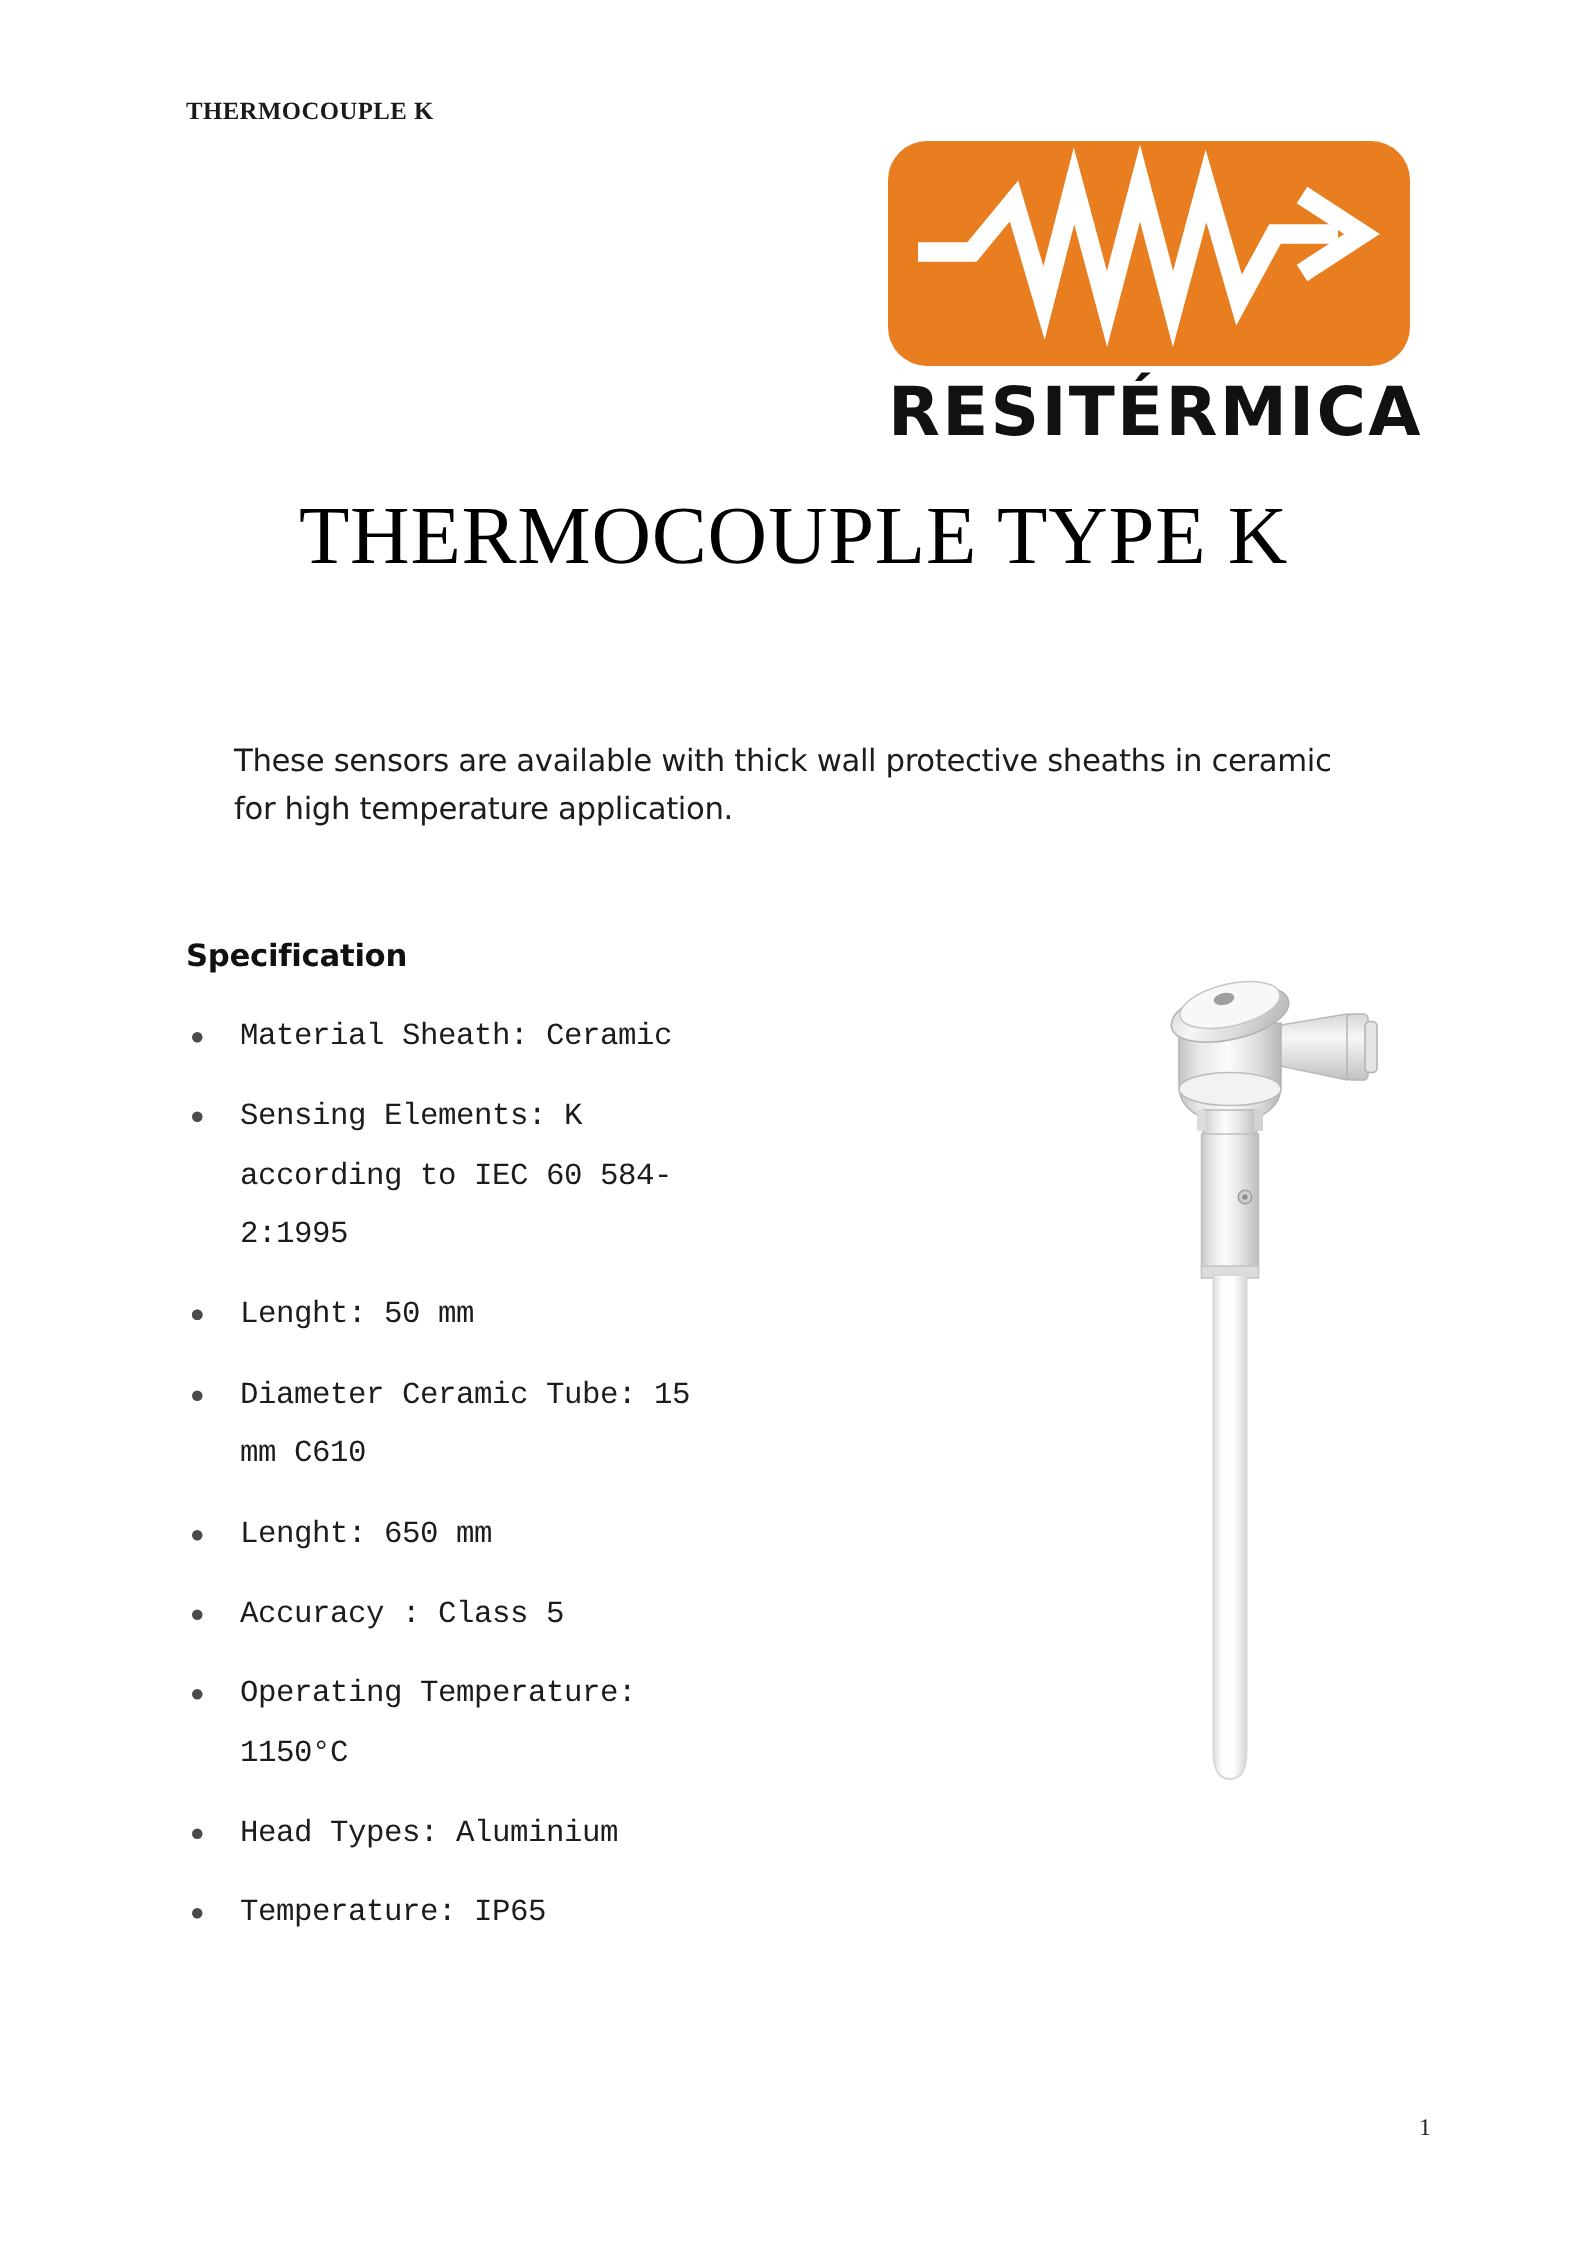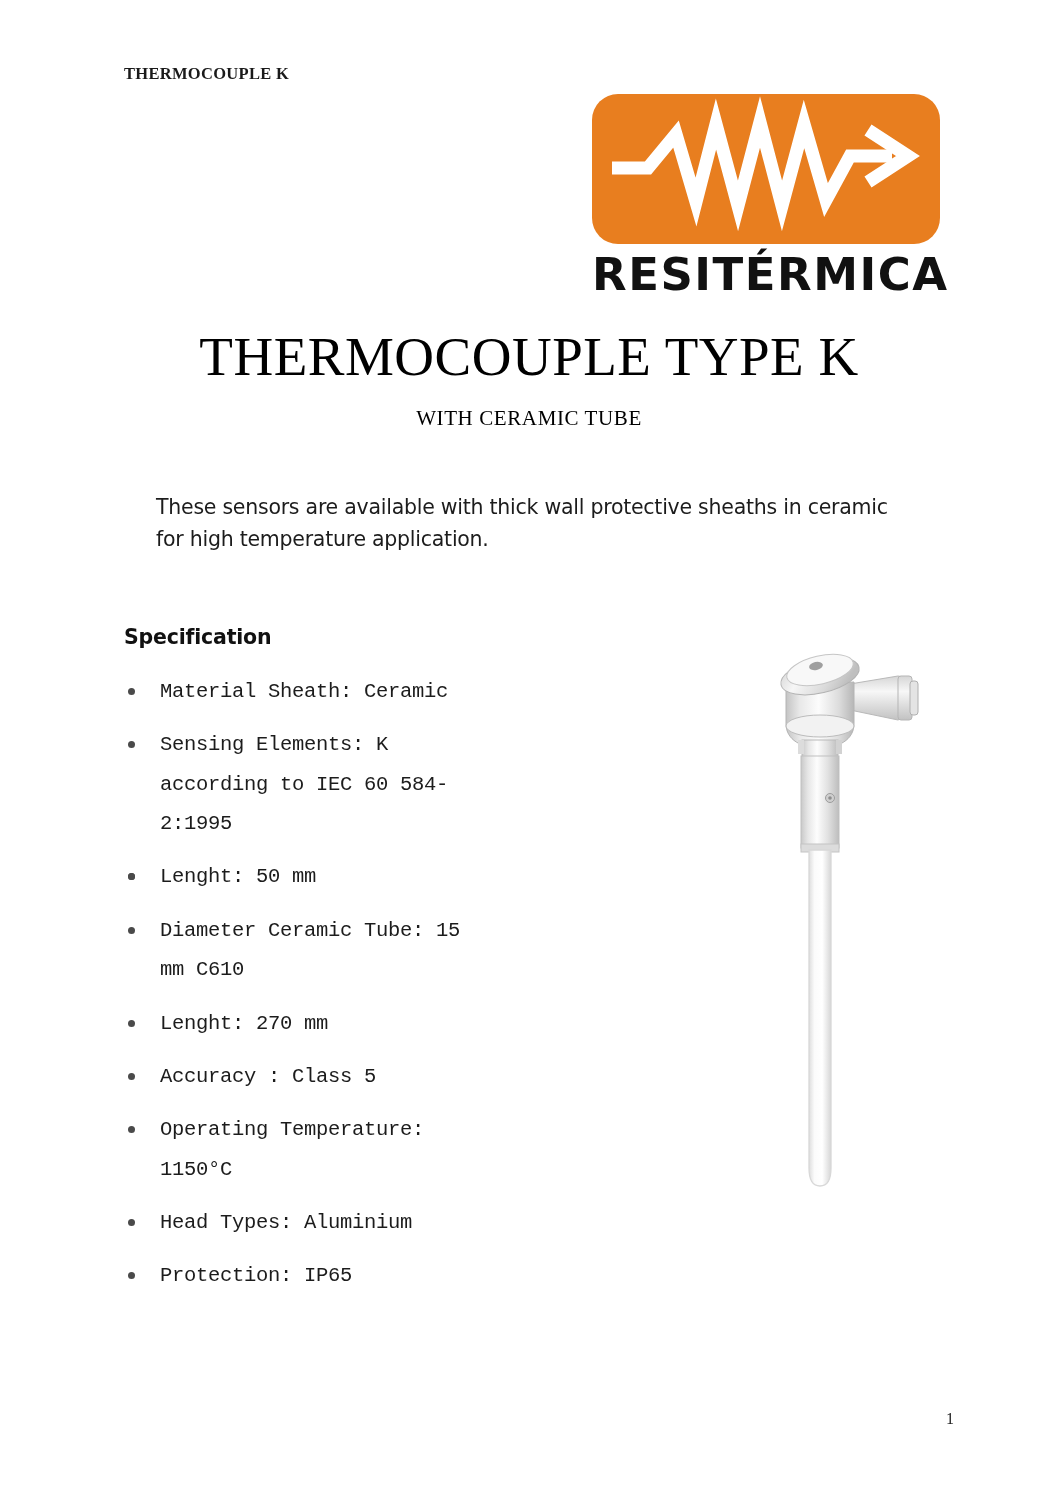--- a/index.html
+++ b/index.html
@@ -191,21 +191,20 @@
                  L 234 106
                  L 258 62
                  L 300 62" fill="none" stroke="#ffffff" stroke-width="13" stroke-linejoin="miter" stroke-linecap="butt"></path>
         <path d="M 276 36 L 316 62 L 276 88" fill="none" stroke="#ffffff" stroke-width="13" stroke-linejoin="miter" stroke-linecap="butt"></path>
       </svg>
     </div>
     <div class="logo-wordmark">RESITÉRMICA</div>
   </div>
 
   <div class="doc-title">THERMOCOUPLE TYPE K</div>
-  <div class="doc-subtitle">WITH CERAMIC TUBE</div>
 
   <div class="intro">These sensors are available with thick wall protective sheaths in ceramic for high temperature application.</div>
 
   <div class="spec-heading">Specification</div>
 
   <ul class="spec-list">
     <li class="spec-item">
       <span class="bullet"></span>
       <span>Material Sheath: Ceramic</span>
     </li>
@@ -219,37 +218,37 @@
     <li class="spec-item">
       <span class="bullet"></span>
       <span>Lenght: 50 mm</span>
     </li>
     <li class="spec-item">
       <span class="bullet"></span>
       <span>Diameter Ceramic Tube: 15 mm C610</span>
     </li>
     <li class="spec-item">
       <span class="bullet"></span>
-      <span>Lenght: 270 mm</span>
+      <span>Lenght: 650 mm</span>
     </li>
     <li class="spec-item">
       <span class="bullet"></span>
       <span>Accuracy : Class 5</span>
     </li>
     <li class="spec-item">
       <span class="bullet"></span>
       <span>Operating Temperature: 1150°C</span>
     </li>
     <li class="spec-item">
       <span class="bullet"></span>
       <span>Head Types: Aluminium</span>
     </li>
     <li class="spec-item">
       <span class="bullet"></span>
-      <span>Protection: IP65</span>
+      <span>Temperature: IP65</span>
     </li>
   </ul>
 
   <div class="product-photo">
     <svg width="190" height="560" viewBox="0 0 190 560">
       <defs>
         <linearGradient id="gMetal" x1="0" y1="0" x2="1" y2="0">
           <stop offset="0" stop-color="#c9c9c9"></stop>
           <stop offset="0.18" stop-color="#e6e6e6"></stop>
           <stop offset="0.42" stop-color="#fdfdfd"></stop>

